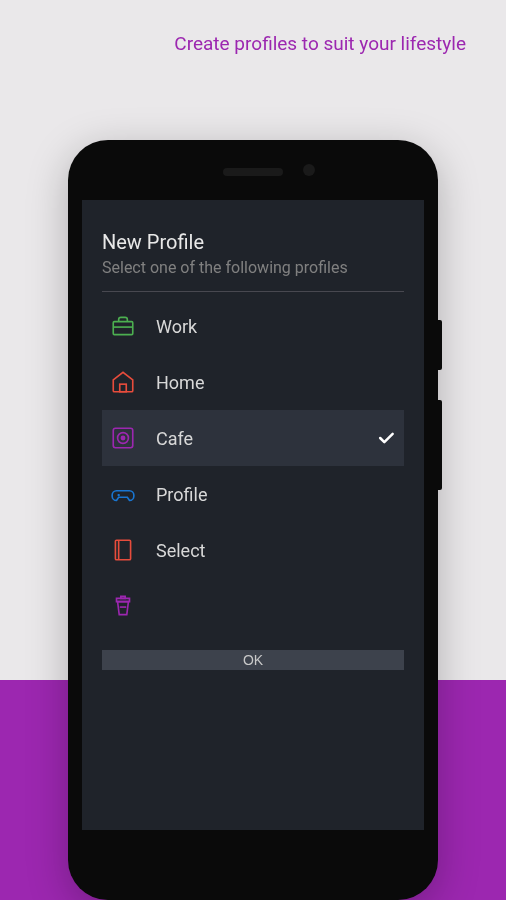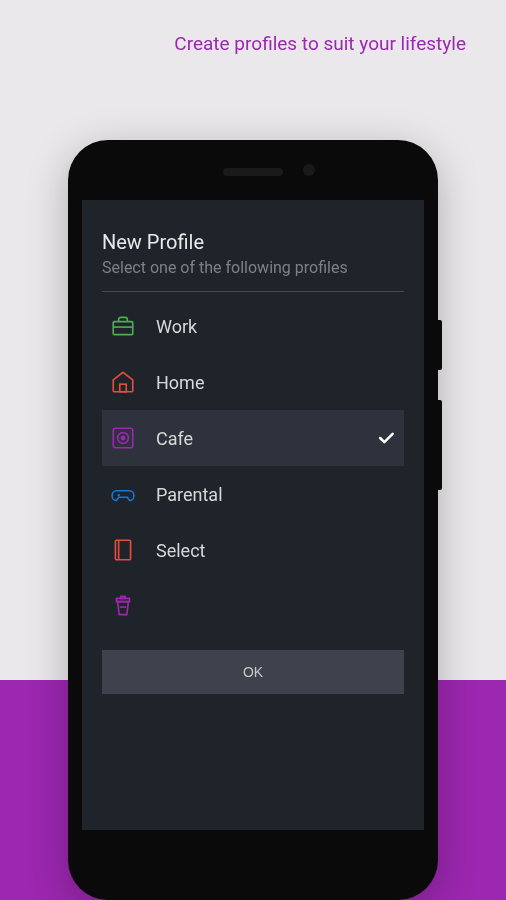--- a/index.html
+++ b/index.html
@@ -126,21 +126,21 @@
     .check-icon {
       width: 20px;
       height: 20px;
     }
     .ok-button {
       display: block;
       width: 100%;
       background: #3d424c;
       color: #c8c8c8;
       border: none;
-      padding: 14px;
+      padding: 2px;
       font-size: 14px;
       margin-top: 16px;
       cursor: pointer;
       text-align: center;
     }
   </style>
 </head>
 <body>
 
 <div class="purple-band"></div>
@@ -194,21 +194,21 @@
           </span>
         </li>
 
         <li class="profile-item">
           <span class="profile-icon">
             <svg viewBox="0 0 24 24" fill="none" stroke="#1976d2" stroke-width="1.5">
               <path d="M6 9h12a4 4 0 014 4v1a4 4 0 01-4 4l-2-3h-8l-2 3a4 4 0 01-4-4v-1a4 4 0 014-4z"></path>
               <path d="M8 12v2M7 13h2M15 12.5h.01M17 13.5h.01"></path>
             </svg>
           </span>
-          <span class="profile-label">Parental</span>
+          <span class="profile-label">Profile</span>
         </li>
 
         <li class="profile-item">
           <span class="profile-icon">
             <svg viewBox="0 0 24 24" fill="none" stroke="#e74c3c" stroke-width="1.5">
               <rect x="5" y="3" width="14" height="18" rx="1"></rect>
               <path d="M8 3v18"></path>
             </svg>
           </span>
           <span class="profile-label">Select</span>

